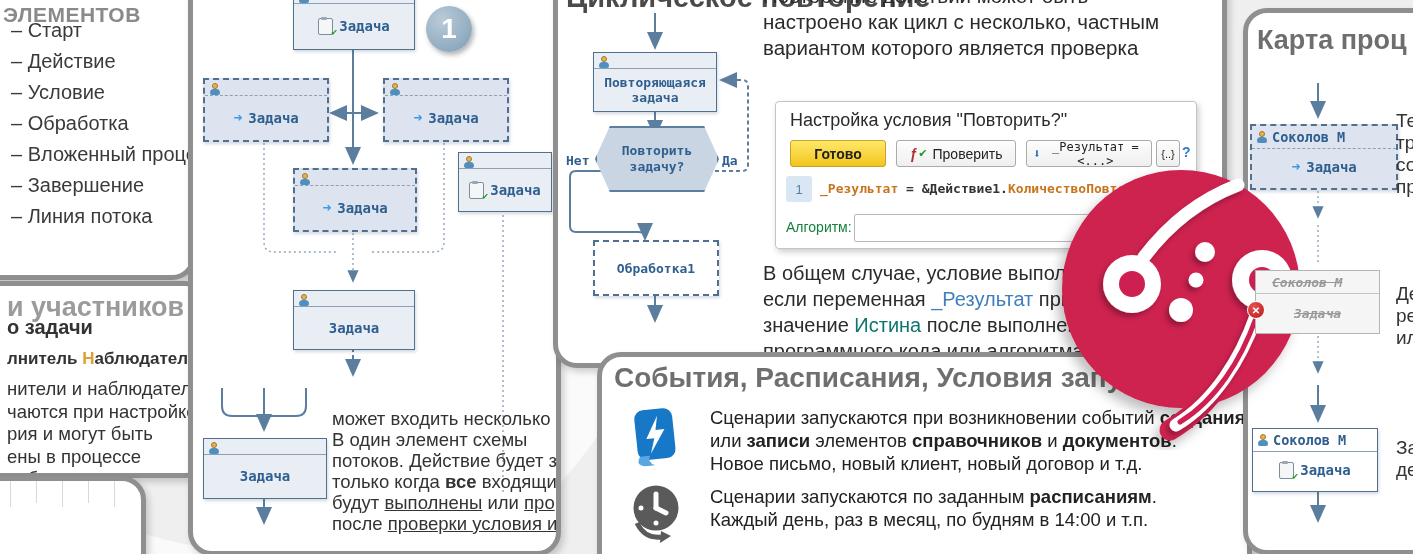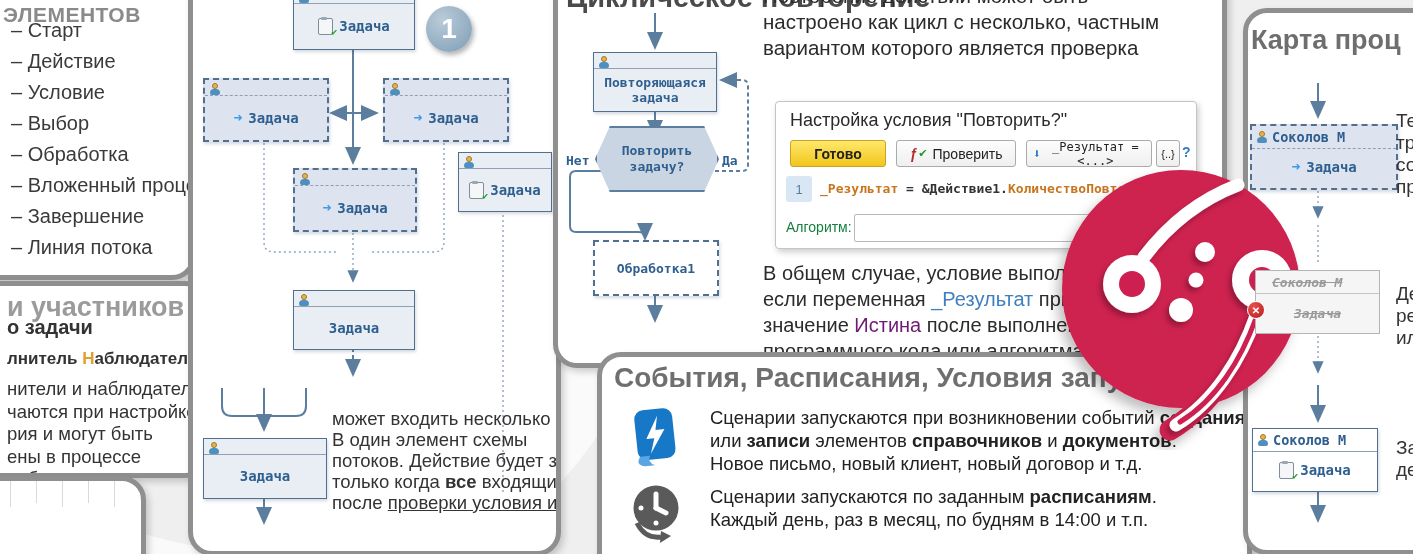--- a/index.html
+++ b/index.html
@@ -41,21 +41,21 @@
           display:flex;align-items:center;justify-content:center}
   
   .graytitle{color:#6F6F6F;font-weight:bold}
   .list-item{font-size:20px;color:#3A3A3A;line-height:31px;white-space:nowrap}
   .body-text{font-size:18.5px;line-height:22.5px;color:#333}
   .note{font-size:18.5px;line-height:21px;color:#333;white-space:nowrap}
   .u{text-decoration:underline}
   .b{font-weight:bold}
   .i{}
   .blue{color:#3F7FBF}
-  .red{color:#701a75}
+  .red{color:#0f766e}
   
   .dialog{position:absolute;background:#fff;border:1px solid #C4C4C4;border-radius:4px;
           box-shadow:2px 3px 6px rgba(0,0,0,.2)}
   .btn{position:absolute;height:27px;border:1px solid #ABABAB;border-radius:3px;background:linear-gradient(#FDFDFD,#EFEFEF);
        font-family:"Liberation Sans",sans-serif;font-size:14px;color:#222;display:flex;align-items:center;
        justify-content:center;gap:5px;padding:0 6px;box-sizing:border-box;cursor:pointer}
   .btn-yellow{background:linear-gradient(#FFE86A,#F2C51D);border-color:#C9A227;font-weight:bold}
   .code{font-family:"DejaVu Sans Mono",monospace;font-size:13px;font-weight:bold;white-space:nowrap}
   .code .orange{color:#C8761E}
   .code .dark{color:#333}
@@ -72,21 +72,20 @@
 <div class="swirl" style="left:-170px;top:-220px;width:700px;height:700px"></div>
 <div class="swirl" style="left:380px;top:60px;width:560px;height:560px;border-width:55px"></div>
 <div class="swirl" style="left:880px;top:260px;width:430px;height:430px;border-width:45px"></div>
 
 <div class="panel" style="left:-28px;top:-40px;width:214px;height:310px">
   <div class="abs graytitle" style="left:26px;top:14px;font-size:21px;letter-spacing:.5px;color:#8A8A8A">ИМВОЛЫ ЭЛЕМЕНТОВ</div>
   <div class="abs" style="left:34px;top:50px">
     <div class="list-item">– Старт</div>
     <div class="list-item">– Действие</div>
     <div class="list-item">– Условие</div>
-    <div class="list-item">– Выбор</div>
     <div class="list-item">– Обработка</div>
     <div class="list-item">– Вложенный процесс</div>
     <div class="list-item">– Завершение</div>
     <div class="list-item">– Линия потока</div>
   </div>
 </div>
 
 <div class="panel" style="left:-28px;top:281px;width:227px;height:187px">
   <div class="abs graytitle" style="left:30px;top:6px;font-size:27px;color:#9B9B9B">и участников</div>
   <div class="abs b" style="left:30px;top:30px;font-size:20px">о задачи</div>
@@ -180,20 +179,21 @@
     <div class="bd">
         <span>Задача</span>
       </div>
   </div>
 
   <div class="abs note" style="left:139px;top:433px">
     <div>может входить несколько</div>
     <div>В один элемент схемы</div>
     <div>потоков. Действие будет за</div>
     <div><span>только когда </span><span class="b">все</span><span> входящие</span></div>
+    <div><span>будут </span><span class="u">выполнены</span><span> или </span><span class="u">про</span></div>
     <div><span>после </span><span class="u">проверки условия ил</span></div>
   </div>
 </div>
 
 <div class="panel" style="left:553px;top:-40px;width:664px;height:398px">
   <div class="abs graytitle" style="left:8px;top:16px;font-size:29px;color:#4A4A4A">Циклическое повторение</div>
 
   <svg class="lines" width="654" height="388">
     <defs>
       <marker id="ah2" markerWidth="9" markerHeight="8" refX="7" refY="4" orient="auto">
@@ -294,21 +294,21 @@
     <path d="M10,42 Q18,58 34,56" fill="none" stroke="#5A5A5A" stroke-width="5"></path>
     <polygon points="34,50 44,55 33,62" fill="#5A5A5A"></polygon>
   </svg>
   <div class="abs" style="left:108px;top:128px;font-size:18.5px;line-height:23px;color:#222">
     <div><span>Сценарии запускаются по заданным </span><span class="b">расписаниям</span><span>.</span></div>
     <div class="i">Каждый день, раз в месяц, по будням в 14:00 и т.п.</div>
   </div>
 </div>
 
 <div class="panel" style="left:1243px;top:8px;width:220px;height:537px">
-  <div class="abs graytitle" style="left:3px;top:12px;font-size:27px;color:#6E6E6E">Карта проц</div>
+  <div class="abs graytitle" style="left:9px;top:12px;font-size:27px;color:#6E6E6E">Карта проц</div>
 
   <svg class="lines" width="210" height="527">
     <defs>
       <marker id="ah3" markerWidth="9" markerHeight="8" refX="7" refY="4" orient="auto">
         <path d="M0,0 L9,4 L0,8 Z" fill="#5B7E9E"></path>
       </marker>
     </defs>
     <g stroke="#5B7E9E" stroke-width="2" fill="none">
       <path d="M70,70 V102" marker-end="url(#ah3)"></path>
       <path d="M70,372 V406" marker-end="url(#ah3)"></path>

